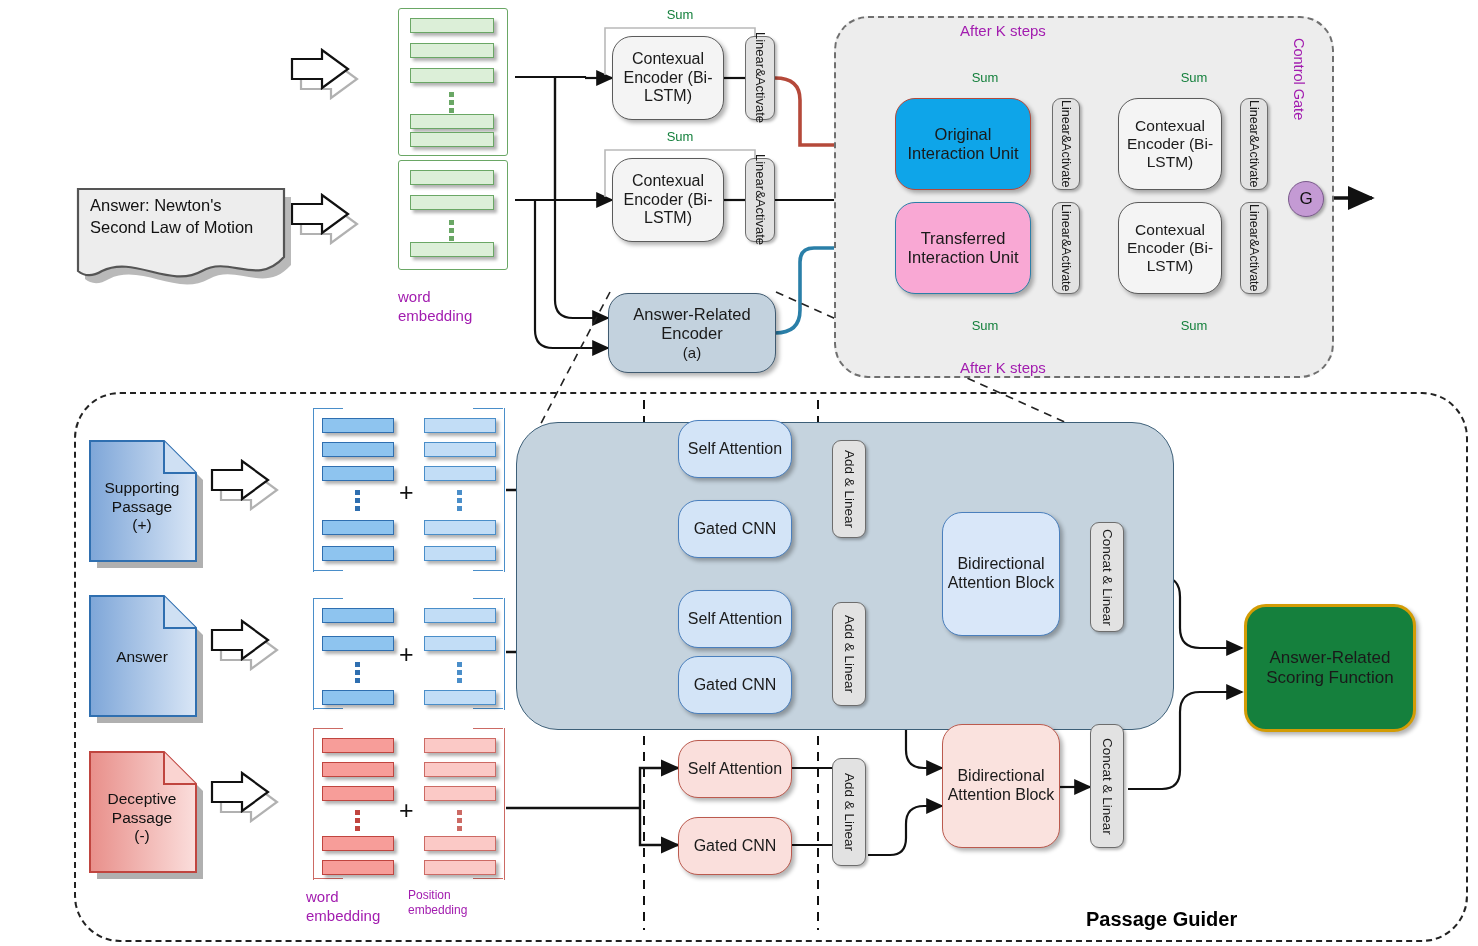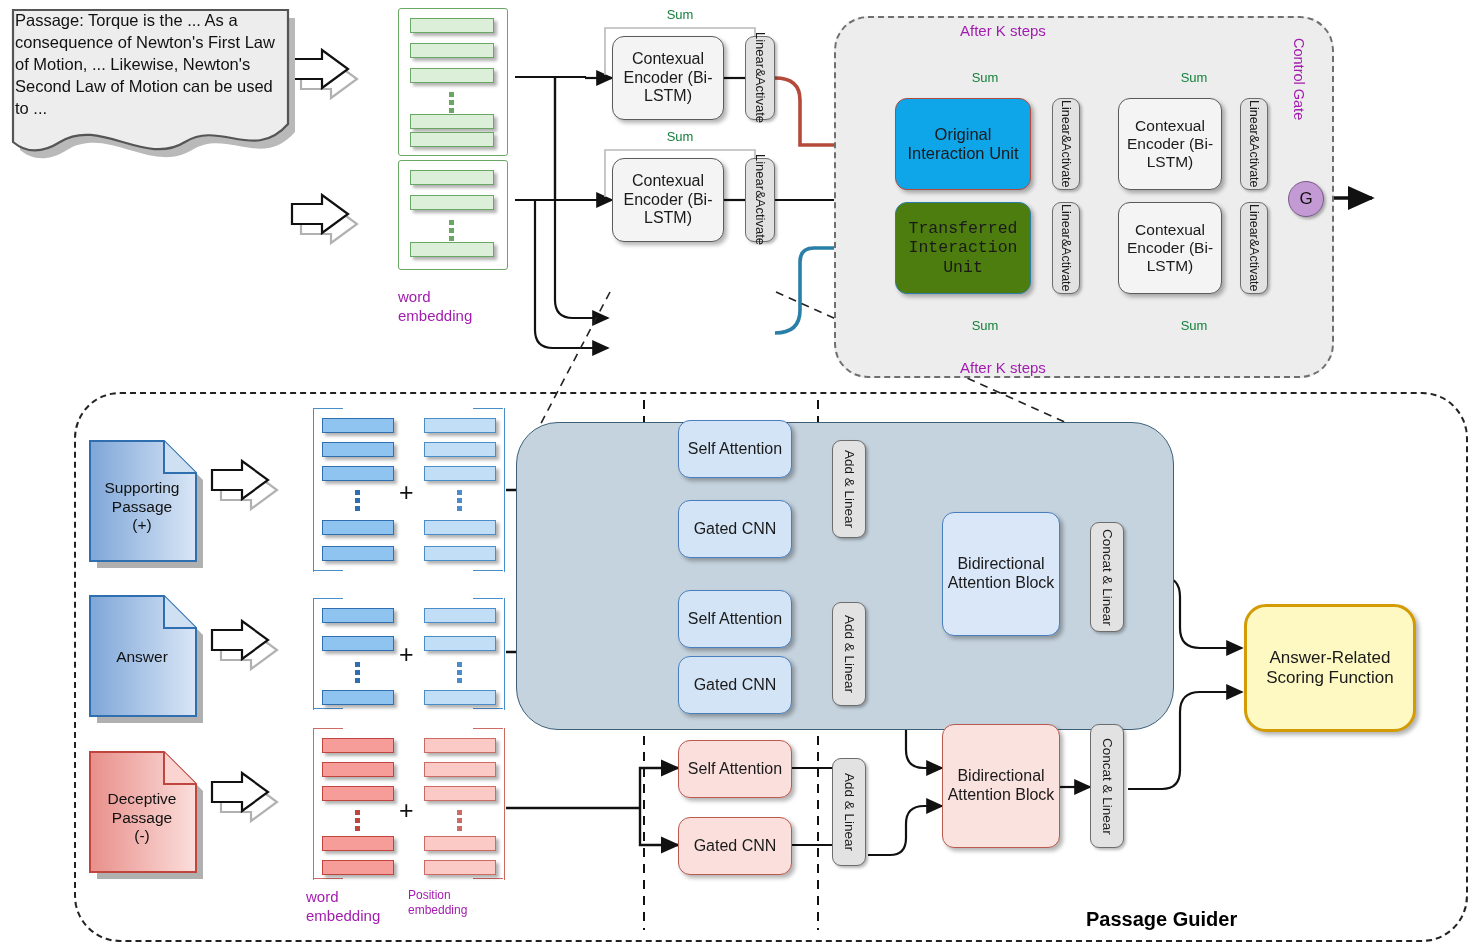--- a/index.html
+++ b/index.html
@@ -4,35 +4,35 @@
 <style>
   html,body{margin:0;padding:0;background:#fff;}
   body{width:1478px;height:946px;position:relative;overflow:hidden;
        font-family:"Liberation Sans","DejaVu Sans",sans-serif;color:#1a1a1a;}
   #stage{position:absolute;left:0;top:0;width:1478px;height:946px;}
   svg#wires{position:absolute;left:0;top:0;width:1478px;height:946px;pointer-events:none;}
 
   .node{position:absolute;box-sizing:border-box;display:flex;align-items:center;
         justify-content:center;text-align:center;line-height:1.18;
         box-shadow:3px 3px 4px rgba(0,0,0,.30);}
-  .rb{border-radius:12px;}
+  .rb{border-radius:20px;}
   .vert{writing-mode:vertical-rl;text-orientation:mixed;}
 
   
   .grayBox{background:#f4f4f4;border:1.6px solid #5b5b5b;}
   .grayPill{background:#e2e2e2;border:1.4px solid #6d6d6d;border-radius:9px;
             box-shadow:2px 2px 3px rgba(0,0,0,.28);}
   .redBox{background:#0ea5e9;border:1.8px solid #b5493a;}
-  .blueBox{background:#4d7c0f;border:1.8px solid #2a7fa8;font-family:Liberation Mono, monospace;}
+  .blueBox{background:#f9a8d4;border:1.8px solid #2a7fa8;}
   .steelBox{background:#c3d2de;border:1.8px solid #3f5a70;}
   .lblBlue{background:#d3e4f7;border:1.7px solid #4a7fbd;}
   .lblRed{background:#fadfdc;border:1.7px solid #bb5a4e;}
   .biBlue{background:#d9e7f9;border:1.7px solid #4a7fbd;}
   .biRed{background:#fae2de;border:1.7px solid #bb5a4e;}
-  .orangeBox{background:#fef9c3;border:3px solid #d39c05;border-radius:22px;}
+  .orangeBox{background:#15803d;border:3px solid #d39c05;border-radius:22px;}
 
   .caption{position:absolute;font-size:15px;color:#a21caf;text-align:left;line-height:1.25;}
   .smalllbl{position:absolute;font-size:13px;color:#15803d;text-align:center;}
   .gnode{position:absolute;width:34px;height:34px;border-radius:50%;
          background:#c49ad4;border:1.5px solid #7a5b8c;display:flex;align-items:center;
          justify-content:center;font-size:17px;color:#111;
          box-shadow:2px 2px 3px rgba(0,0,0,.3);}
 
   
   .doc{position:absolute;}
@@ -203,28 +203,28 @@
   <path d="M1060,787 L1090,787" stroke="#111" stroke-width="2.2" fill="none" marker-end="url(#ah)"></path>
 
   <path d="M1128,577 L1162,577 Q1180,577 1180,597 L1180,628 Q1180,648 1200,648 L1242,648" stroke="#111" stroke-width="2.2" fill="none" marker-end="url(#ah)"></path>
 
   <path d="M1128,789 L1162,789 Q1180,789 1180,770 L1180,712 Q1180,692 1200,692 L1242,692" stroke="#111" stroke-width="2.2" fill="none" marker-end="url(#ah)"></path>
 
   <path d="M644,400 L644,930" stroke="#111" stroke-width="2" fill="none" stroke-dasharray="9 7"></path>
   <path d="M818,400 L818,930" stroke="#111" stroke-width="2" fill="none" stroke-dasharray="9 7"></path>
 </svg>
 
-<div class="doc" style="left:5px;top:2px;width:290px;height:165px;">
-  <svg width="300" height="175" viewBox="0 0 300 175">
-    <path d="M8,8 L283,8 L283,122 C250,160 215,118 180,140 C140,165 95,115 55,140 C36,152 20,150 8,140 Z" fill="#b9b9b9" transform="translate(7,8)"></path>
-    <path d="M8,8 L283,8 L283,122 C250,160 215,118 180,140 C140,165 95,115 55,140 C36,152 20,150 8,140 Z" fill="#ededed" stroke="#555" stroke-width="2.2"></path>
+
+<div class="doc" style="left:72px;top:183px;width:222px;height:110px;">
+  <svg width="232" height="120" viewBox="0 0 232 120">
+    <path d="M6,6 L212,6 L212,74 C185,104 158,72 130,88 C98,106 62,72 30,88 C20,94 12,93 6,88 Z" fill="#b9b9b9" transform="translate(7,8)"></path>
+    <path d="M6,6 L212,6 L212,74 C185,104 158,72 130,88 C98,106 62,72 30,88 C20,94 12,93 6,88 Z" fill="#ededed" stroke="#555" stroke-width="2.2"></path>
   </svg>
-  <div class="dtext">Passage: Torque is the ... As a consequence of Newton's First Law of Motion, ... Likewise, Newton's Second Law of Motion can be used to ...</div>
-</div>
-
+  <div class="dtext" style="padding:12px 14px 0 18px;">Answer: Newton's Second Law of Motion</div>
+</div>
 
 <div class="ebracket" style="left:398px;top:8px;width:108px;height:146px;"></div>
 <div class="stack" style="left:398px;top:8px;">
   <div class="bar green" style="left:12px;top:10px;width:84px;height:15px;"></div>
   <div class="bar green" style="left:12px;top:35px;width:84px;height:15px;"></div>
   <div class="bar green" style="left:12px;top:60px;width:84px;height:15px;"></div>
   <div class="dots green" style="left:51px;top:84px;">
         <i></i>
         <i></i>
         <i></i>
@@ -258,20 +258,24 @@
 </div>
 
 <div class="smalllbl" style="left:640px;top:129px;width:80px;">Sum</div>
 <div class="node grayBox rb" style="left:612px;top:158px;width:112px;height:84px;font-size:16px;">
   <span>Contexual Encoder (Bi-LSTM)</span>
 </div>
 <div class="node grayPill vert" style="left:745px;top:158px;width:30px;height:84px;font-size:13px;">
   <span>Linear&amp;Activate</span>
 </div>
 
+<div class="node steelBox rb" style="left:608px;top:293px;width:168px;height:80px;font-size:16.5px;flex-direction:column;">
+  <span>Answer-Related Encoder</span>
+  <span style="font-size:15px;">(a)</span>
+</div>
 
 <div class="kbox" style="left:834px;top:16px;width:496px;height:358px;"></div>
 <div class="caption" style="left:960px;top:22px;width:240px;font-size:15px;">After K steps</div>
 <div class="caption" style="left:960px;top:359px;width:240px;font-size:15px;">After K steps</div>
 <div class="caption vert" style="left:1290px;top:38px;height:130px;width:18px;font-size:14.5px;writing-mode:vertical-rl;">Control Gate</div>
 
 <div class="smalllbl" style="left:945px;top:70px;width:80px;">Sum</div>
 <div class="smalllbl" style="left:1154px;top:70px;width:80px;">Sum</div>
 <div class="smalllbl" style="left:945px;top:318px;width:80px;">Sum</div>
 <div class="smalllbl" style="left:1154px;top:318px;width:80px;">Sum</div>

